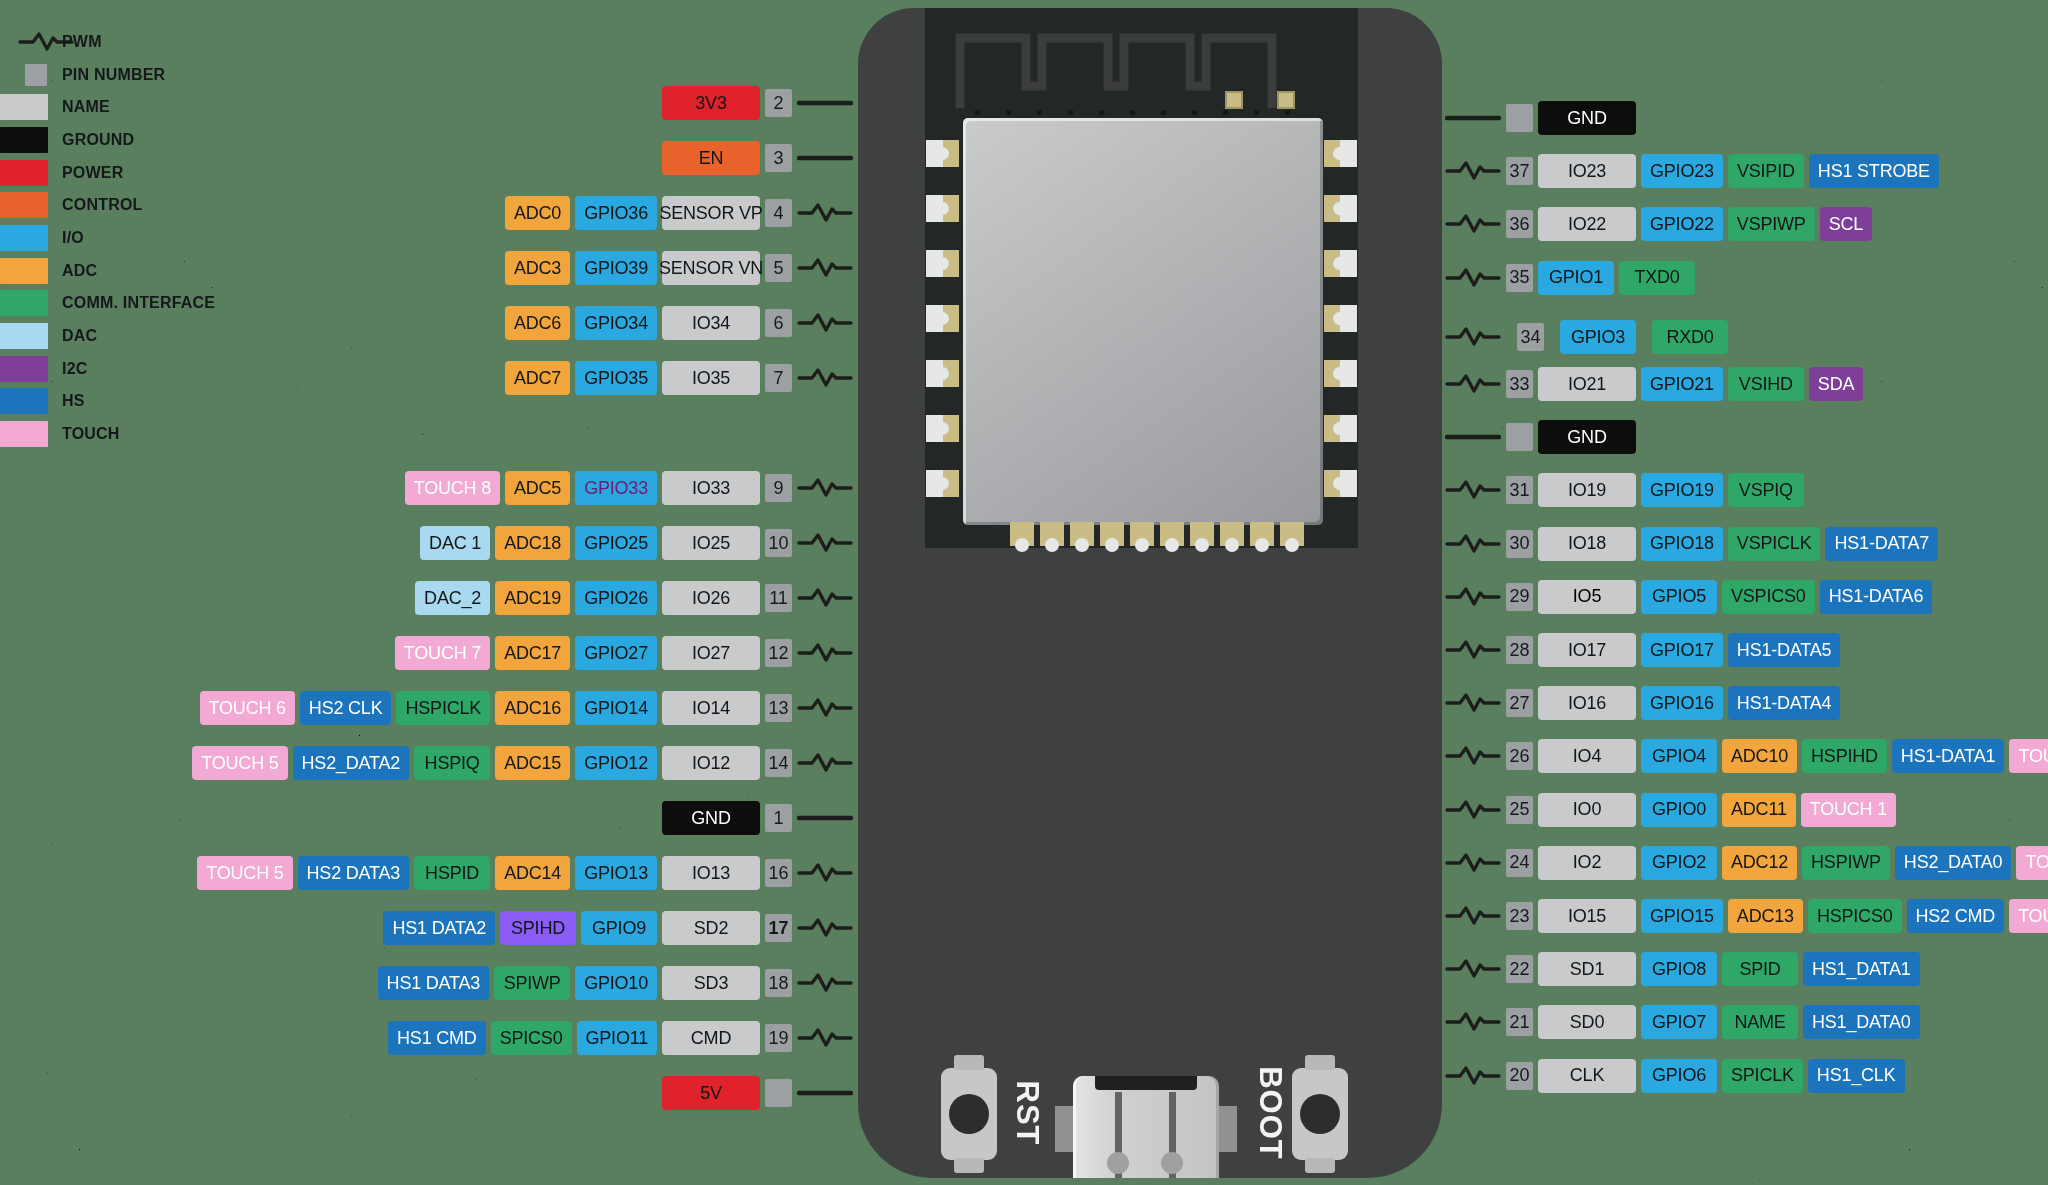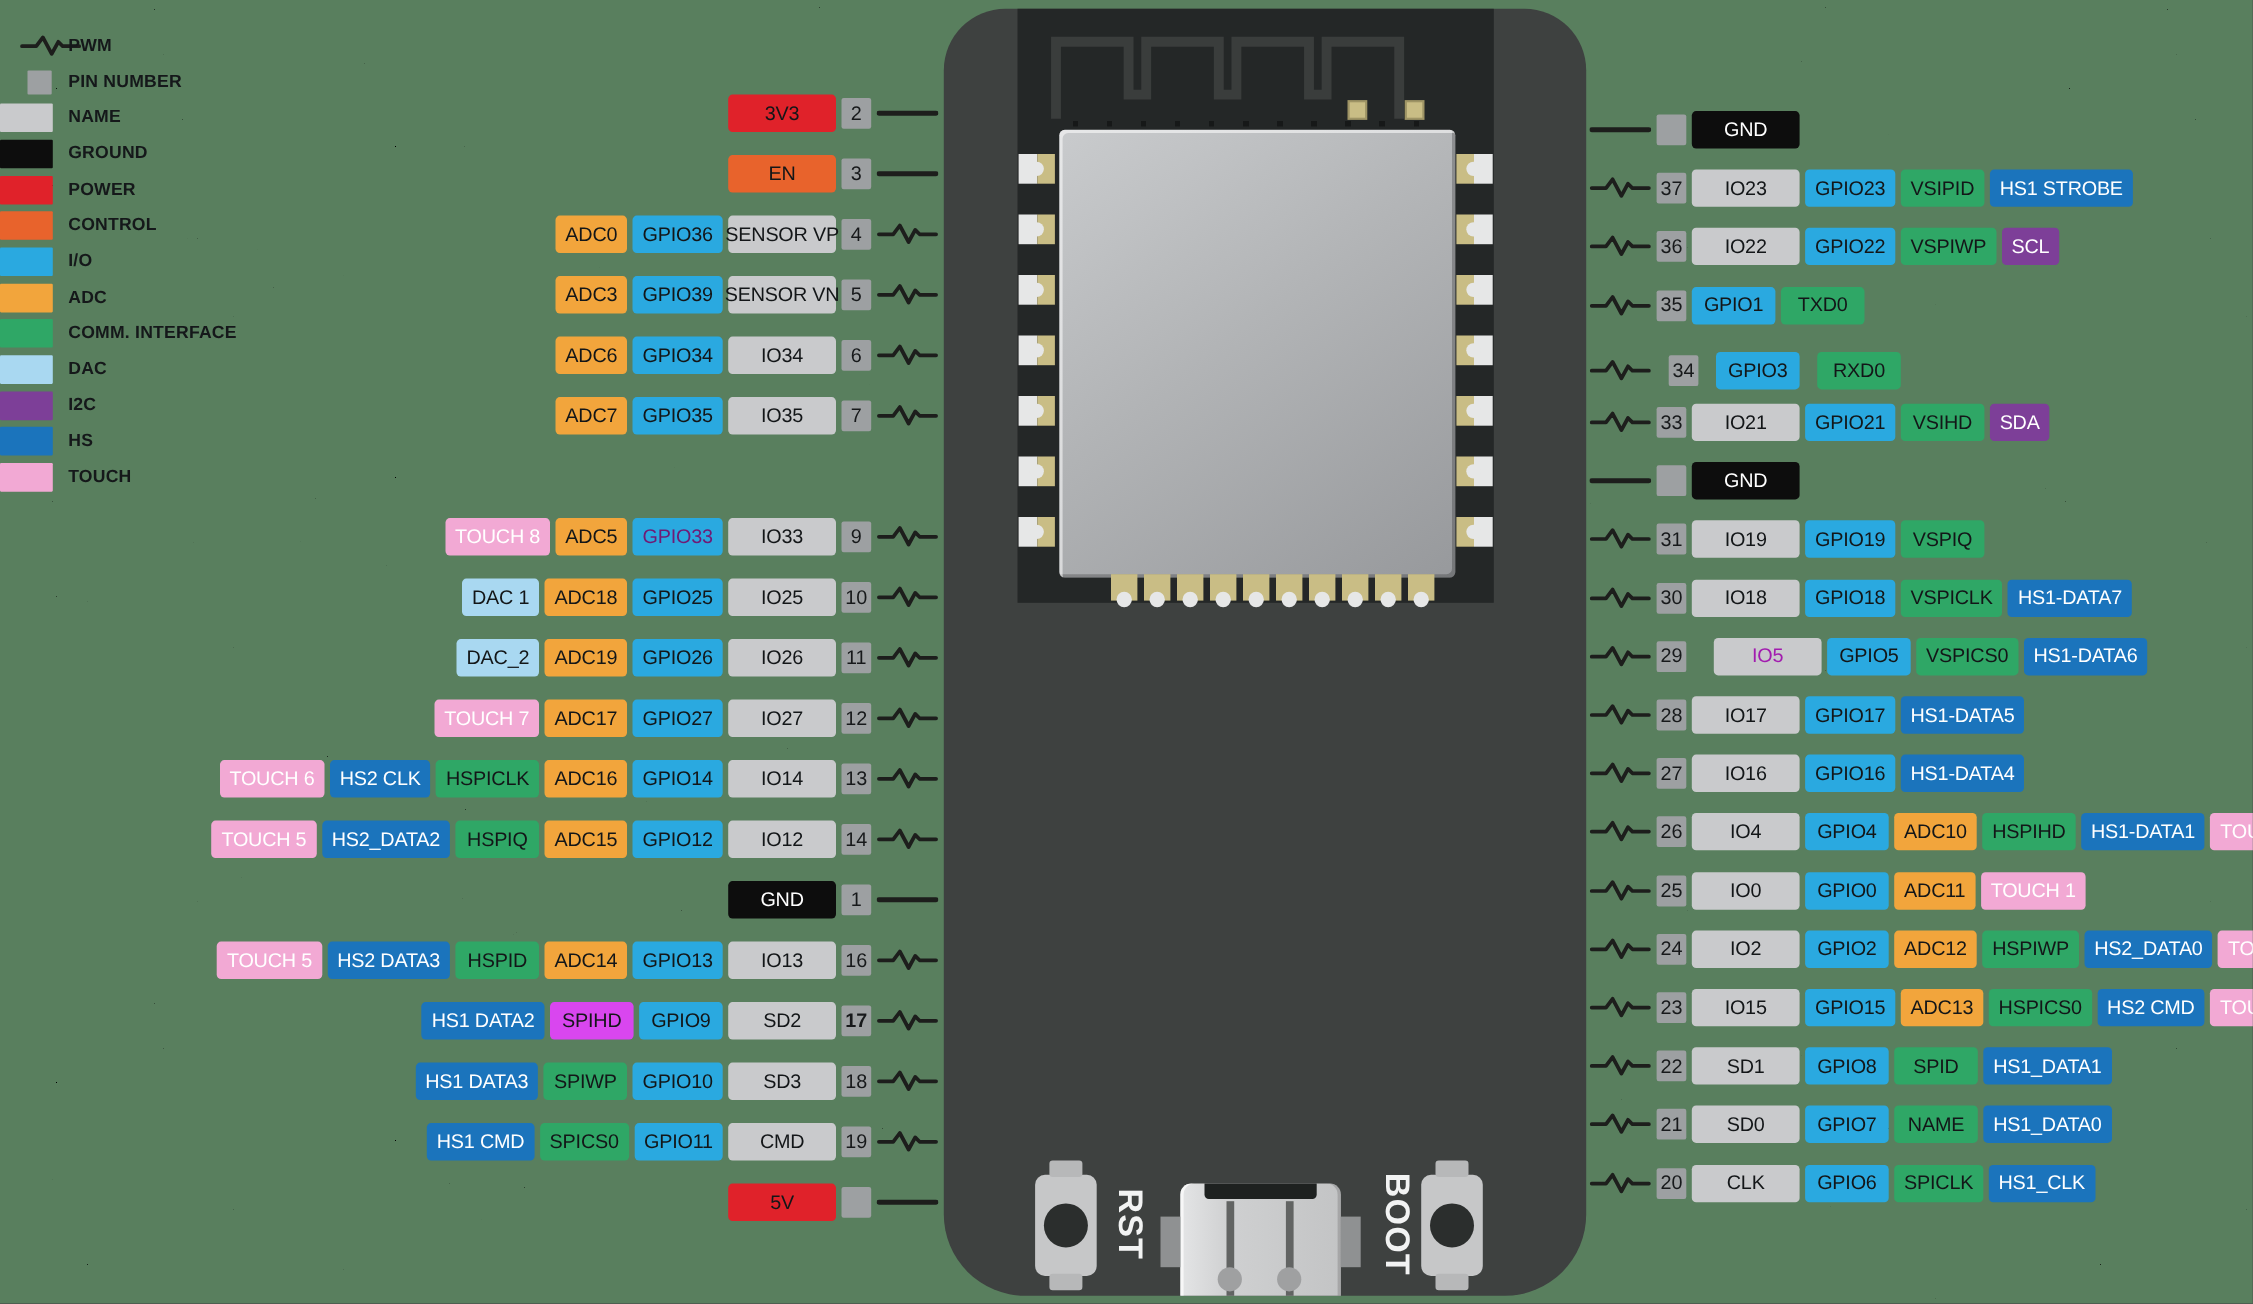--- a/index.html
+++ b/index.html
@@ -427,21 +427,21 @@
       <div class="badge t-adc" style="background: rgb(242, 165, 60); color: rgb(19, 22, 24);">ADC14</div>
       <div class="badge t-io" style="background: rgb(42, 169, 224); color: rgb(19, 22, 24);">GPIO13</div>
       <div class="badge t-name" style="background: rgb(201, 202, 204); color: rgb(19, 22, 24);">IO13</div>
       <div class="pinbox" style="background: rgb(157, 160, 162);">16</div>
       <svg width="56" height="22" class="conn">
         <path d="M2,11 H15 L21,3 L29,18 L35,7 L39,11 H54" fill="none" stroke="#1d1e1c" stroke-width="3.4" stroke-linejoin="round" stroke-linecap="round"></path>
       </svg>
     </div>
     <div class="row" style="right: 1195px; top: 911px;">
       <div class="badge t-hs" style="background: rgb(27, 116, 188); color: rgb(255, 255, 255);">HS1 DATA2</div>
-      <div class="badge t-comm" style="background: #d946ef; color: rgb(19, 22, 24);">SPIHD</div>
+      <div class="badge t-comm" style="background: #8b5cf6; color: rgb(19, 22, 24);">SPIHD</div>
       <div class="badge t-io" style="background: rgb(42, 169, 224); color: rgb(19, 22, 24);">GPIO9</div>
       <div class="badge t-name" style="background: rgb(201, 202, 204); color: rgb(19, 22, 24);">SD2</div>
       <div class="pinbox" style="background: rgb(157, 160, 162); font-weight: bold;">17</div>
       <svg width="56" height="22" class="conn">
         <path d="M2,11 H15 L21,3 L29,18 L35,7 L39,11 H54" fill="none" stroke="#1d1e1c" stroke-width="3.4" stroke-linejoin="round" stroke-linecap="round"></path>
       </svg>
     </div>
     <div class="row" style="right: 1195px; top: 966px;">
       <div class="badge t-hs" style="background: rgb(27, 116, 188); color: rgb(255, 255, 255);">HS1 DATA3</div>
       <div class="badge t-comm" style="background: rgb(47, 167, 102); color: rgb(19, 22, 24);">SPIWP</div>
@@ -546,21 +546,21 @@
       <div class="badge t-name" style="background: rgb(201, 202, 204); color: rgb(19, 22, 24);">IO18</div>
       <div class="badge t-io" style="background: rgb(42, 169, 224); color: rgb(19, 22, 24);">GPIO18</div>
       <div class="badge t-comm" style="background: rgb(47, 167, 102); color: rgb(19, 22, 24);">VSPICLK</div>
       <div class="badge t-hs" style="background: rgb(27, 116, 188); color: rgb(255, 255, 255);">HS1-DATA7</div>
     </div>
     <div class="row" style="left: 1445px; top: 579.8px;">
       <svg width="56" height="22" class="conn">
         <path d="M2,11 H15 L21,3 L29,18 L35,7 L39,11 H54" fill="none" stroke="#1d1e1c" stroke-width="3.4" stroke-linejoin="round" stroke-linecap="round"></path>
       </svg>
       <div class="pinbox" style="background: rgb(157, 160, 162);">29</div>
-      <div class="badge t-name" style="background: rgb(201, 202, 204); color: #a21caf; margin-left: 20px;">IO5</div>
+      <div class="badge t-name" style="background: rgb(201, 202, 204); color: #000000;">IO5</div>
       <div class="badge t-io" style="background: rgb(42, 169, 224); color: rgb(19, 22, 24);">GPIO5</div>
       <div class="badge t-comm" style="background: rgb(47, 167, 102); color: rgb(19, 22, 24);">VSPICS0</div>
       <div class="badge t-hs" style="background: rgb(27, 116, 188); color: rgb(255, 255, 255);">HS1-DATA6</div>
     </div>
     <div class="row" style="left: 1445px; top: 633px;">
       <svg width="56" height="22" class="conn">
         <path d="M2,11 H15 L21,3 L29,18 L35,7 L39,11 H54" fill="none" stroke="#1d1e1c" stroke-width="3.4" stroke-linejoin="round" stroke-linecap="round"></path>
       </svg>
       <div class="pinbox" style="background: rgb(157, 160, 162);">28</div>
       <div class="badge t-name" style="background: rgb(201, 202, 204); color: rgb(19, 22, 24);">IO17</div>

